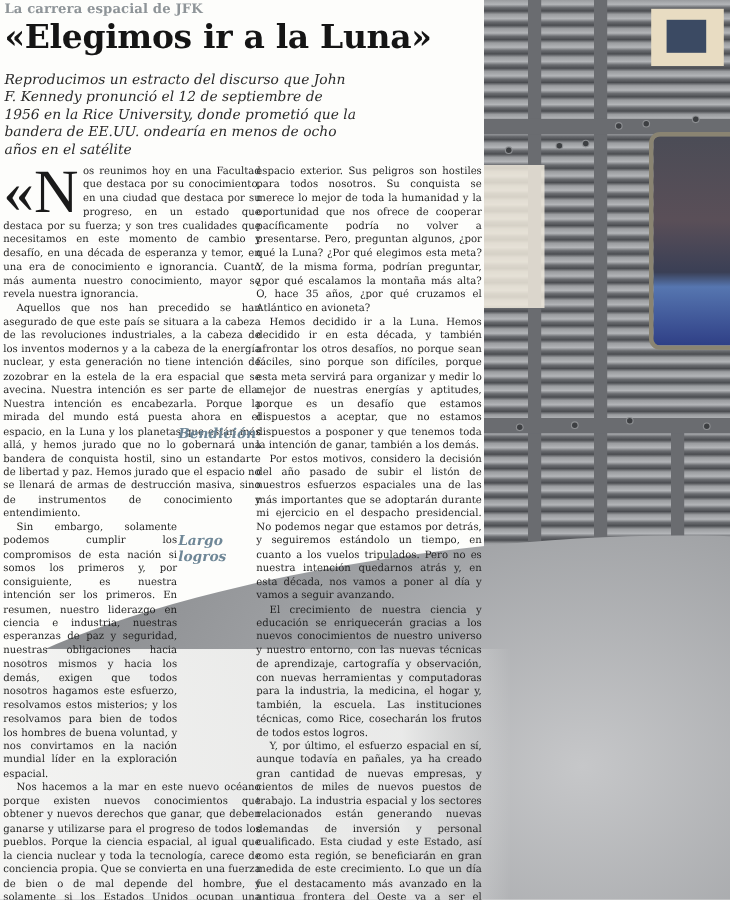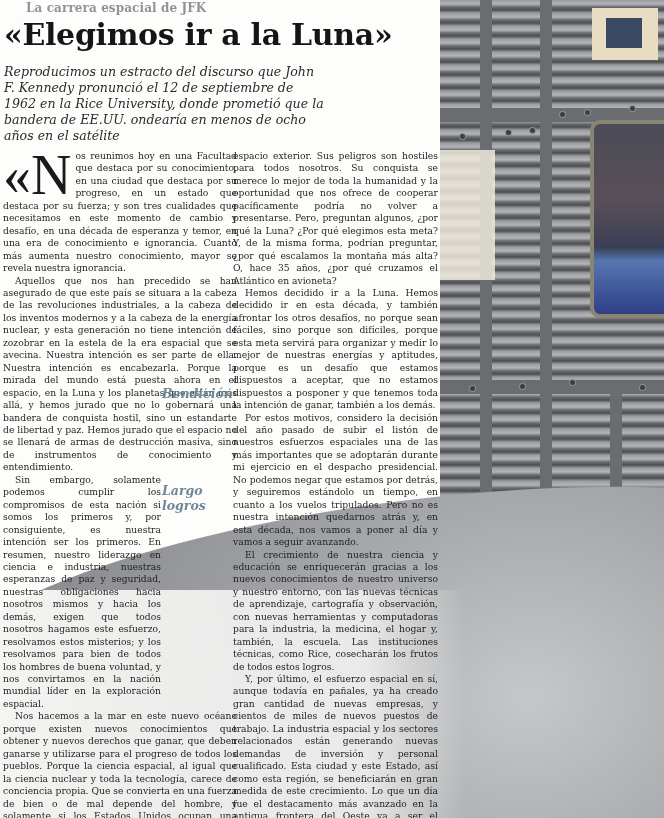--- a/index.html
+++ b/index.html
@@ -18,21 +18,21 @@
      border:4px solid #8a8472;}
   .photo .patch{position:absolute;left:152px;top:8px;width:66px;height:52px;background:#e8dcc2;}
   .photo .patch::after{content:"";position:absolute;left:14px;top:10px;width:36px;height:30px;background:#3b4a63;}
   .photo .tape{position:absolute;left:0;top:150px;width:55px;height:130px;background:#efe9dc;opacity:.85;}
   .moon{position:absolute;left:-80px;top:560px;width:980px;height:700px;border-radius:50% 50% 0 0 / 18% 18% 0 0;
         background:radial-gradient(ellipse at 60% 30%,#c6c7c9 0%,#9fa1a4 35%,#8b8d90 60%,#d8d9db 100%);
         transform:rotate(-7deg);transform-origin:left top;}
   .moon-fade{position:absolute;left:0;top:590px;width:664px;height:228px;
         background:linear-gradient(90deg,rgba(253,253,251,.92) 0%,rgba(253,253,251,.75) 55%,rgba(253,253,251,0) 70%);}
   
-  .kicker{position:absolute;left:4px;top:1px;font-size:12px;font-weight:bold;color:#8e9498;letter-spacing:.1px;margin-left:22px;}
+  .kicker{position:absolute;left:4px;top:1px;font-size:12px;font-weight:bold;color:#8e9498;letter-spacing:.1px;}
   .headline{position:absolute;left:4px;top:17px;font-size:30px;font-weight:bold;color:#151515;letter-spacing:-.3px;margin:0;text-align:right;}
   .deck{position:absolute;left:4px;top:64px;width:320px;font-size:12.6px;line-height:16px;font-style:italic;color:#2a2a2a;}
   .col{position:absolute;font-size:9.2px;line-height:12.45px;text-align:justify;hyphens:auto;color:#1f1f1f;}
   .col p{margin:0;text-indent:12px;}
   .col p.first{text-indent:0;}
   .col1{left:3px;top:150px;width:234px;}
   .col2{left:233px;top:150px;width:205px;}
   .dropcap{float:left;font-size:56px;line-height:46px;margin:2px 4px 0 0;font-family:"Liberation Serif",serif;color:#1a1a1a;}
   .pull{position:absolute;left:162px;width:86px;text-align:left;font-style:italic;color:#1f1f1f;}
   .pull .title{font-size:12.5px;font-weight:bold;font-style:italic;color:#6f8797;display:block;margin-bottom:1px;}
@@ -63,21 +63,21 @@
   <div class="patch"></div>
   <div class="tape"></div>
   <div class="window"></div>
 </div>
 
 <div class="moon"></div>
 <div class="moon-fade"></div>
 
 <div class="kicker">La carrera espacial de JFK</div>
 <h1 class="headline">«Elegimos ir a la Luna»</h1>
-<div class="deck">Reproducimos un estracto del discurso que John F. Kennedy pronunció el 12 de septiembre de 1962 en la Rice University, donde prometió que la bandera de EE.UU. ondearía en menos de ocho años en el satélite</div>
+<div class="deck">Reproducimos un estracto del discurso que John F. Kennedy pronunció el 12 de septiembre de 1956 en la Rice University, donde prometió que la bandera de EE.UU. ondearía en menos de ocho años en el satélite</div>
 
 <div class="col col1">
   <p class="first">
     <span class="dropcap">«N</span><span>os reunimos hoy en una Facultad que destaca por su conocimiento, en una ciudad que destaca por su progreso, en un estado que destaca por su fuerza; y son tres cualidades que necesitamos en este momento de cambio y desafío, en una década de esperanza y temor, en una era de conocimiento e ignorancia. Cuanto más aumenta nuestro conocimiento, mayor se revela nuestra ignorancia.</span>
   </p>
   <p style="width:234px">Aquellos que nos han precedido se han asegurado de que este país se situara a la cabeza de las revoluciones industriales, a la cabeza de los inventos modernos y a la cabeza de la energía nuclear, y esta generación no tiene intención de zozobrar en la estela de la era espacial que se avecina. Nuestra intención es ser parte de ella. Nuestra intención es encabezarla. Porque la mirada del mundo está puesta ahora en el espacio, en la Luna y los planetas que están más allá, y hemos jurado que no lo gobernará una bandera de conquista hostil, sino un estandarte de libertad y paz. Hemos jurado que el espacio no se llenará de armas de destrucción masiva, sino de instrumentos de conocimiento y entendimiento.</p>
   <p style="width:158px">Sin embargo, solamente podemos cumplir los compromisos de esta nación si somos los primeros y, por consiguiente, es nuestra intención ser los primeros. En resumen, nuestro liderazgo en ciencia e industria, nuestras esperanzas de paz y seguridad, nuestras obligaciones hacia nosotros mismos y hacia los demás, exigen que todos nosotros hagamos este esfuerzo, resolvamos estos misterios; y los resolvamos para bien de todos los hombres de buena voluntad, y nos convirtamos en la nación mundial líder en la exploración espacial.</p>
   <p>Nos hacemos a la mar en este nuevo océano porque existen nuevos conocimientos que obtener y nuevos derechos que ganar, que deben ganarse y utilizarse para el progreso de todos los pueblos. Porque la ciencia espacial, al igual que la ciencia nuclear y toda la tecnología, carece de conciencia propia. Que se convierta en una fuerza de bien o de mal depende del hombre, y solamente si los Estados Unidos ocupan una posición predominante podremos ayudar a decidir si este nuevo océano va a ser un mar de paz o un nuevo y terrorífico escenario de guerra. No digo que debamos o vayamos a luchar desprotegidos contra el uso indebido y hostil del espacio, de la misma forma que no luchamos desprotegidos contra el uso hostil de la tierra o el mar; lo que sí digo es que el espacio se puede explorar y controlar sin alimentar la llama de la guerra, sin repetir los errores que el hombre ha cometido al extender su mandato sobre este planeta nuestro.</p>
 
 </div>

